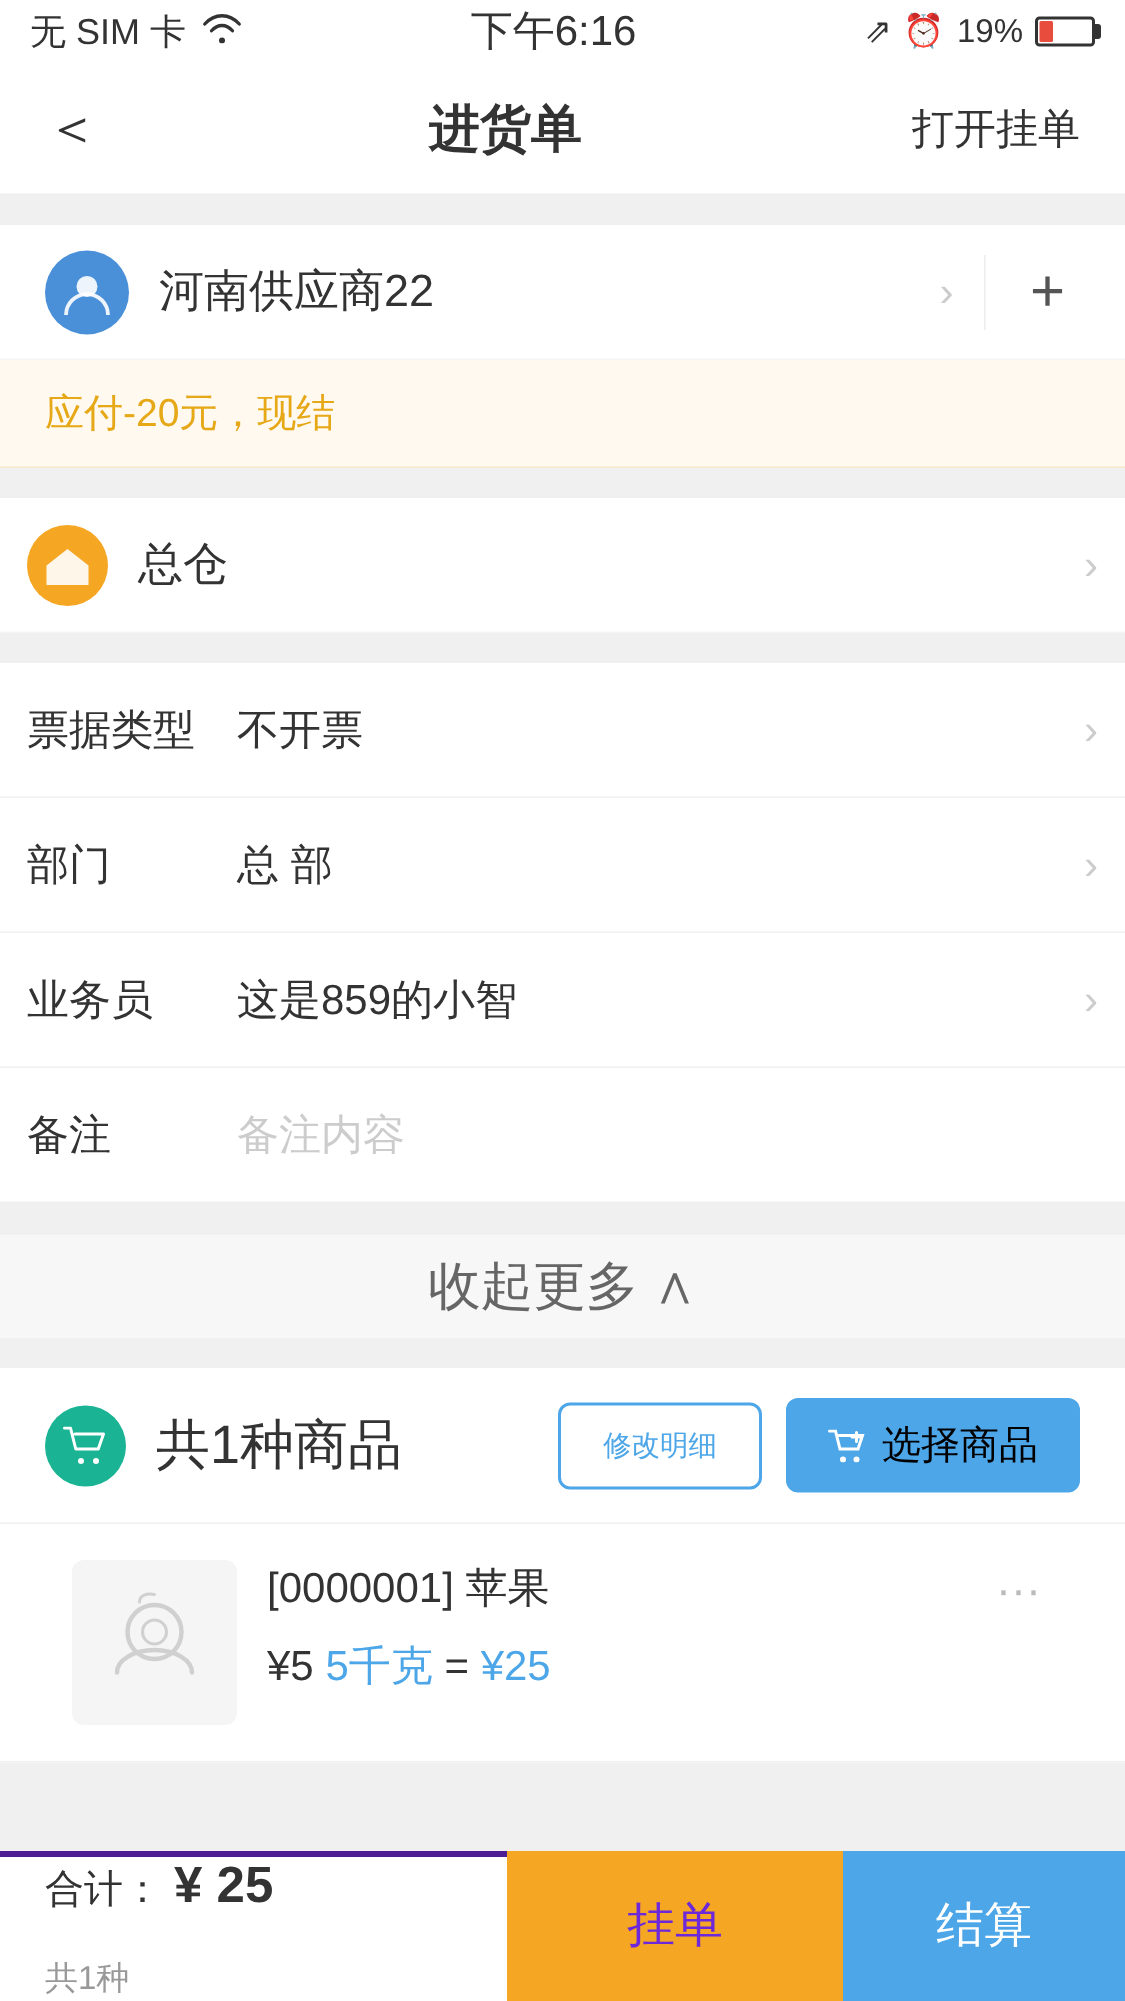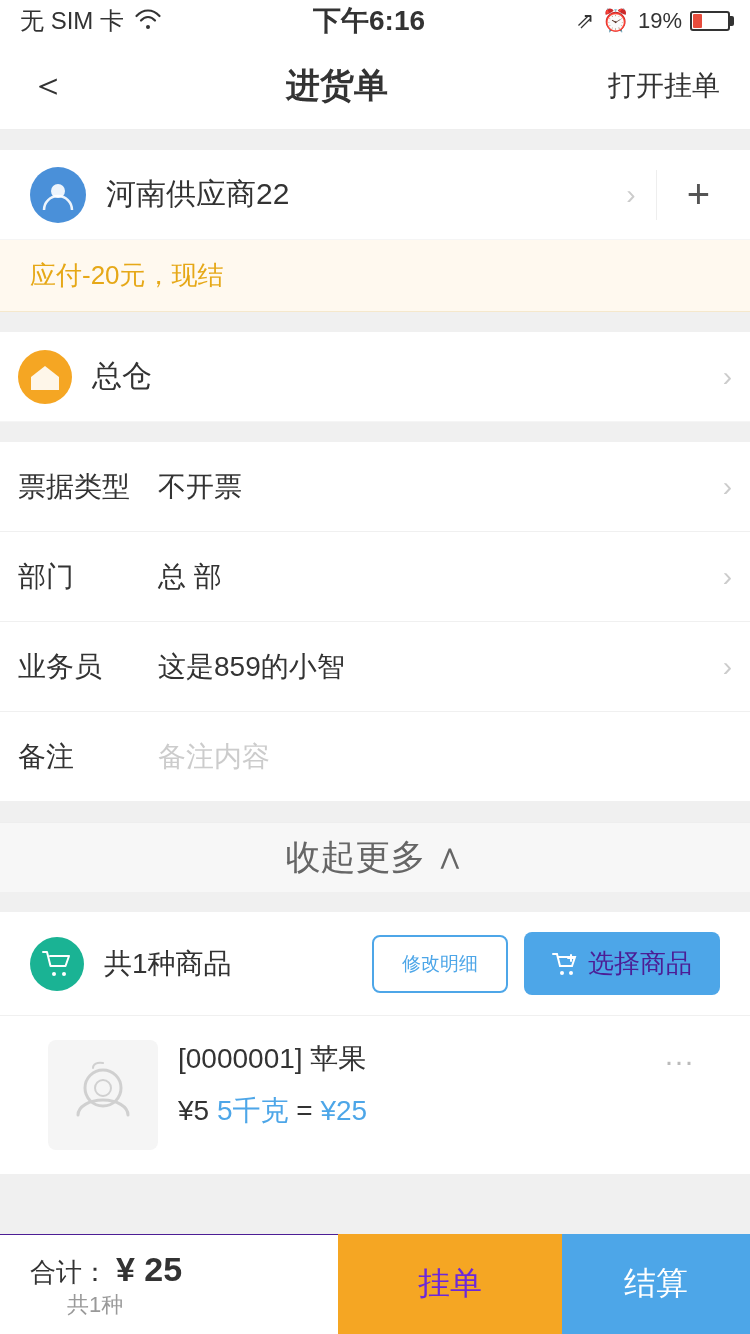--- a/index.html
+++ b/index.html
@@ -25,21 +25,21 @@
       font-size: 24px;
       color: #333;
     }
     .status-left {
       display: flex;
       align-items: center;
       gap: 10px;
     }
     .status-center {
       font-size: 28px;
-      font-weight: 700;
+      font-weight: 400;
     }
     .status-right {
       display: flex;
       align-items: center;
       gap: 8px;
       font-size: 22px;
     }
     .battery-icon {
       width: 40px;
       height: 20px;
@@ -249,36 +249,36 @@
       display: flex;
       align-items: center;
       justify-content: center;
       margin-right: 20px;
       font-size: 26px;
       color: #fff;
       flex-shrink: 0;
     }
     .product-count {
       flex: 1;
-      font-size: 28px;
+      font-size: 36px;
       color: #333;
     }
     .btn-modify {
       border: 2px solid #4da6e8;
       color: #4da6e8;
       background: #fff;
       padding: 14px 28px;
       border-radius: 8px;
       font-size: 19px;
       cursor: pointer;
       margin-right: 16px;
     }
     .btn-select {
       background: #4da6e8;
-      color: #4c1d95;
+      color: #000000;
       border: none;
       padding: 14px 28px;
       border-radius: 8px;
       font-size: 26px;
       cursor: pointer;
       display: flex;
       align-items: center;
       gap: 10px;
     }
 
@@ -331,32 +331,31 @@
       width: 750px;
       height: 100px;
       display: flex;
       align-items: stretch;
     }
     .bottom-total {
       background: #fff;
       flex: 1;
       display: flex;
       flex-direction: column;
-      justify-content: center;
+      justify-content: space-between;
       padding: 0 30px;
-      border-top: 1px solid #4c1d95;
+      border-top: 4px solid #4c1d95;
     }
     .total-label {
       font-size: 26px;
       color: #333;
     }
     .total-count {
       font-size: 22px;
       color: #999;
-      margin-left: 37px;
     }
     .total-amount {
       font-size: 34px;
       color: #333;
       font-weight: 600;
     }
     .btn-hold {
       width: 224px;
       background: #f5a623;
       color: #6d28d9;

